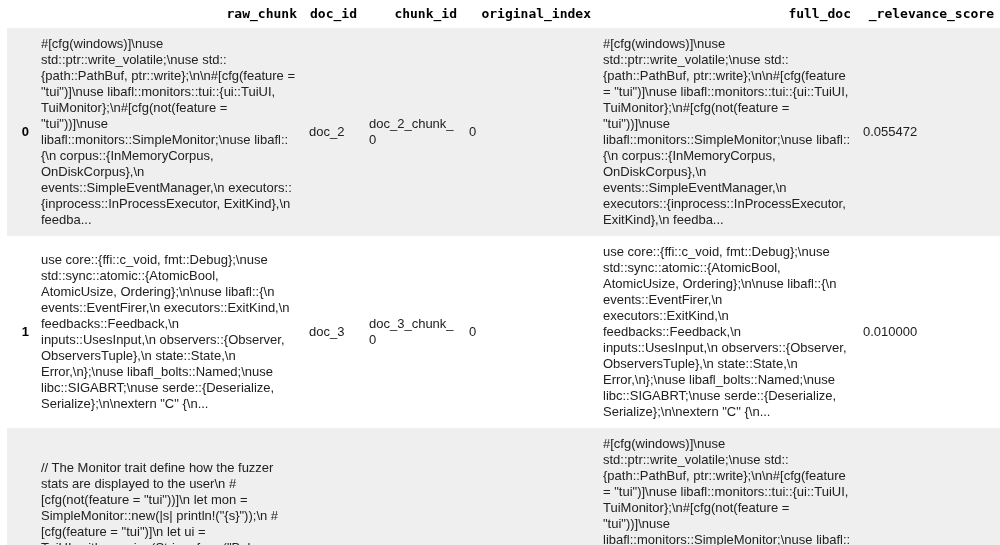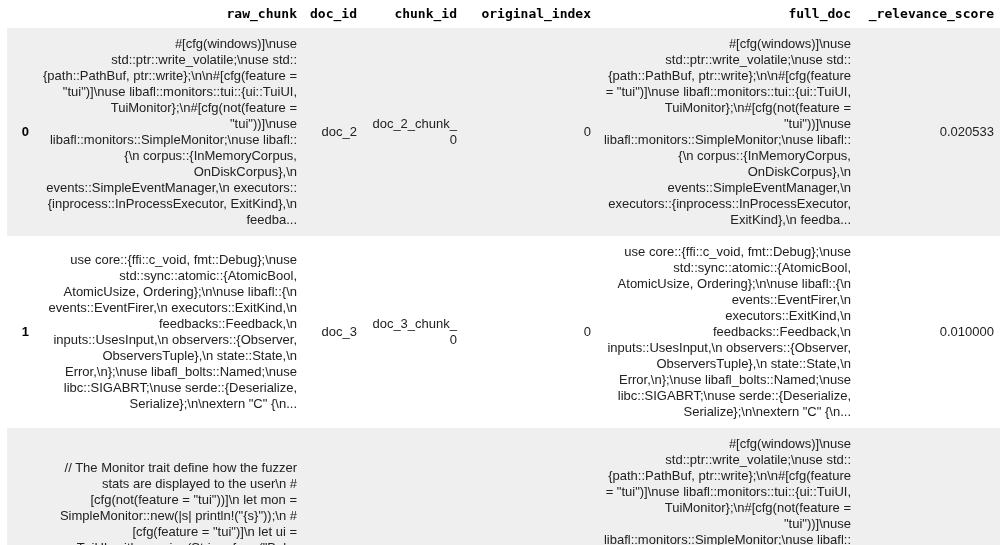--- a/index.html
+++ b/index.html
@@ -41,21 +41,21 @@
     line-height: 16px;
     font-weight: bold;
     text-align: right;
     vertical-align: middle;
     padding: 8px 6px;
     color: #000000;
   }
   table.dataframe td {
     font-size: 13px;
     line-height: 16px;
-    text-align: right;
+    text-align: left;
     vertical-align: middle;
     padding: 8px 6px;
     overflow-wrap: break-word;
     word-wrap: break-word;
     color: var(--text);
   }
   col.c-index   { width: 28px; }
   col.c-raw     { width: 268px; }
   col.c-docid   { width: 60px; }
   col.c-chunkid { width: 100px; }
@@ -89,21 +89,21 @@
       </tr>
     </thead>
     <tbody>
       <tr>
         <th>0</th>
         <td>#[cfg(windows)]\nuse std::ptr::write_volatile;\nuse std::{path::PathBuf, ptr::write};\n\n#[cfg(feature = "tui")]\nuse libafl::monitors::tui::{ui::TuiUI, TuiMonitor};\n#[cfg(not(feature = "tui"))]\nuse libafl::monitors::SimpleMonitor;\nuse libafl::{\n corpus::{InMemoryCorpus, OnDiskCorpus},\n events::SimpleEventManager,\n executors::{inprocess::InProcessExecutor, ExitKind},\n feedba...</td>
         <td>doc_2</td>
         <td>doc_2_chunk_0</td>
         <td>0</td>
         <td>#[cfg(windows)]\nuse std::ptr::write_volatile;\nuse std::{path::PathBuf, ptr::write};\n\n#[cfg(feature = "tui")]\nuse libafl::monitors::tui::{ui::TuiUI, TuiMonitor};\n#[cfg(not(feature = "tui"))]\nuse libafl::monitors::SimpleMonitor;\nuse libafl::{\n corpus::{InMemoryCorpus, OnDiskCorpus},\n events::SimpleEventManager,\n executors::{inprocess::InProcessExecutor, ExitKind},\n feedba...</td>
-        <td>0.020533</td>
+        <td>0.055472</td>
       </tr>
       <tr>
         <th>1</th>
         <td>use core::{ffi::c_void, fmt::Debug};\nuse std::sync::atomic::{AtomicBool, AtomicUsize, Ordering};\n\nuse libafl::{\n events::EventFirer,\n executors::ExitKind,\n feedbacks::Feedback,\n inputs::UsesInput,\n observers::{Observer, ObserversTuple},\n state::State,\n Error,\n};\nuse libafl_bolts::Named;\nuse libc::SIGABRT;\nuse serde::{Deserialize, Serialize};\n\nextern "C" {\n...</td>
         <td>doc_3</td>
         <td>doc_3_chunk_0</td>
         <td>0</td>
         <td>use core::{ffi::c_void, fmt::Debug};\nuse std::sync::atomic::{AtomicBool, AtomicUsize, Ordering};\n\nuse libafl::{\n events::EventFirer,\n executors::ExitKind,\n feedbacks::Feedback,\n inputs::UsesInput,\n observers::{Observer, ObserversTuple},\n state::State,\n Error,\n};\nuse libafl_bolts::Named;\nuse libc::SIGABRT;\nuse serde::{Deserialize, Serialize};\n\nextern "C" {\n...</td>
         <td>0.010000</td>
       </tr>

